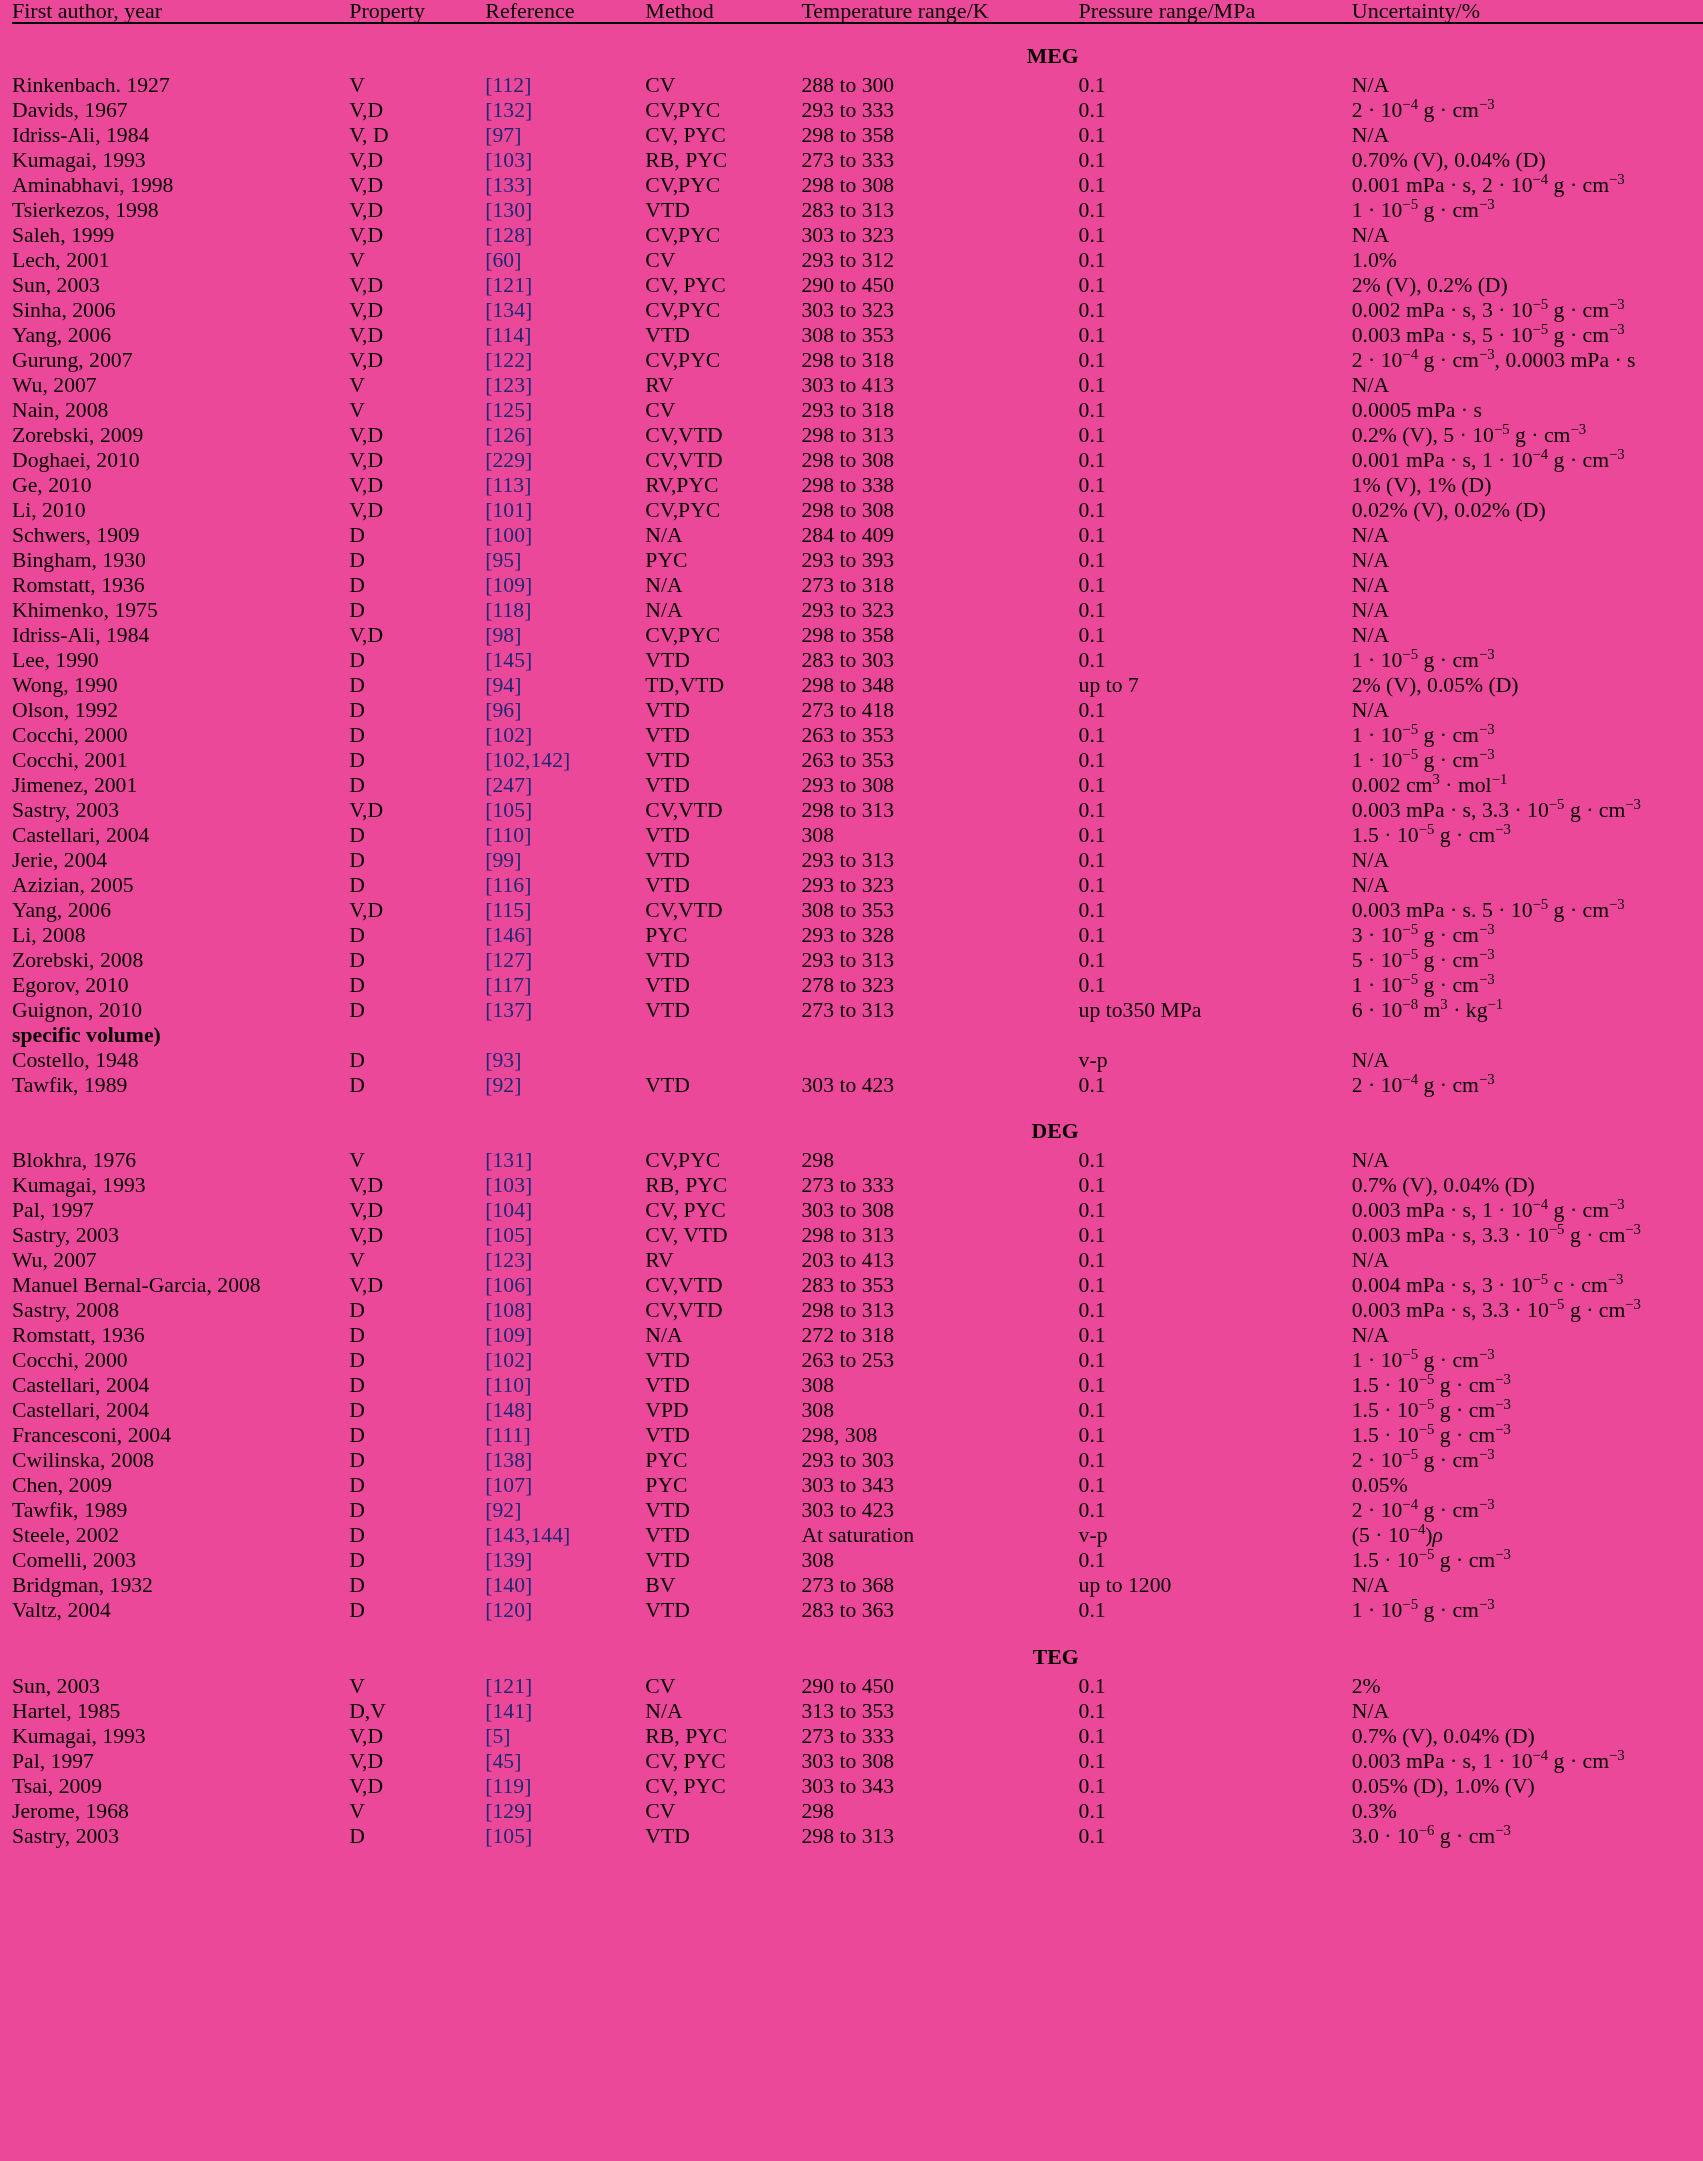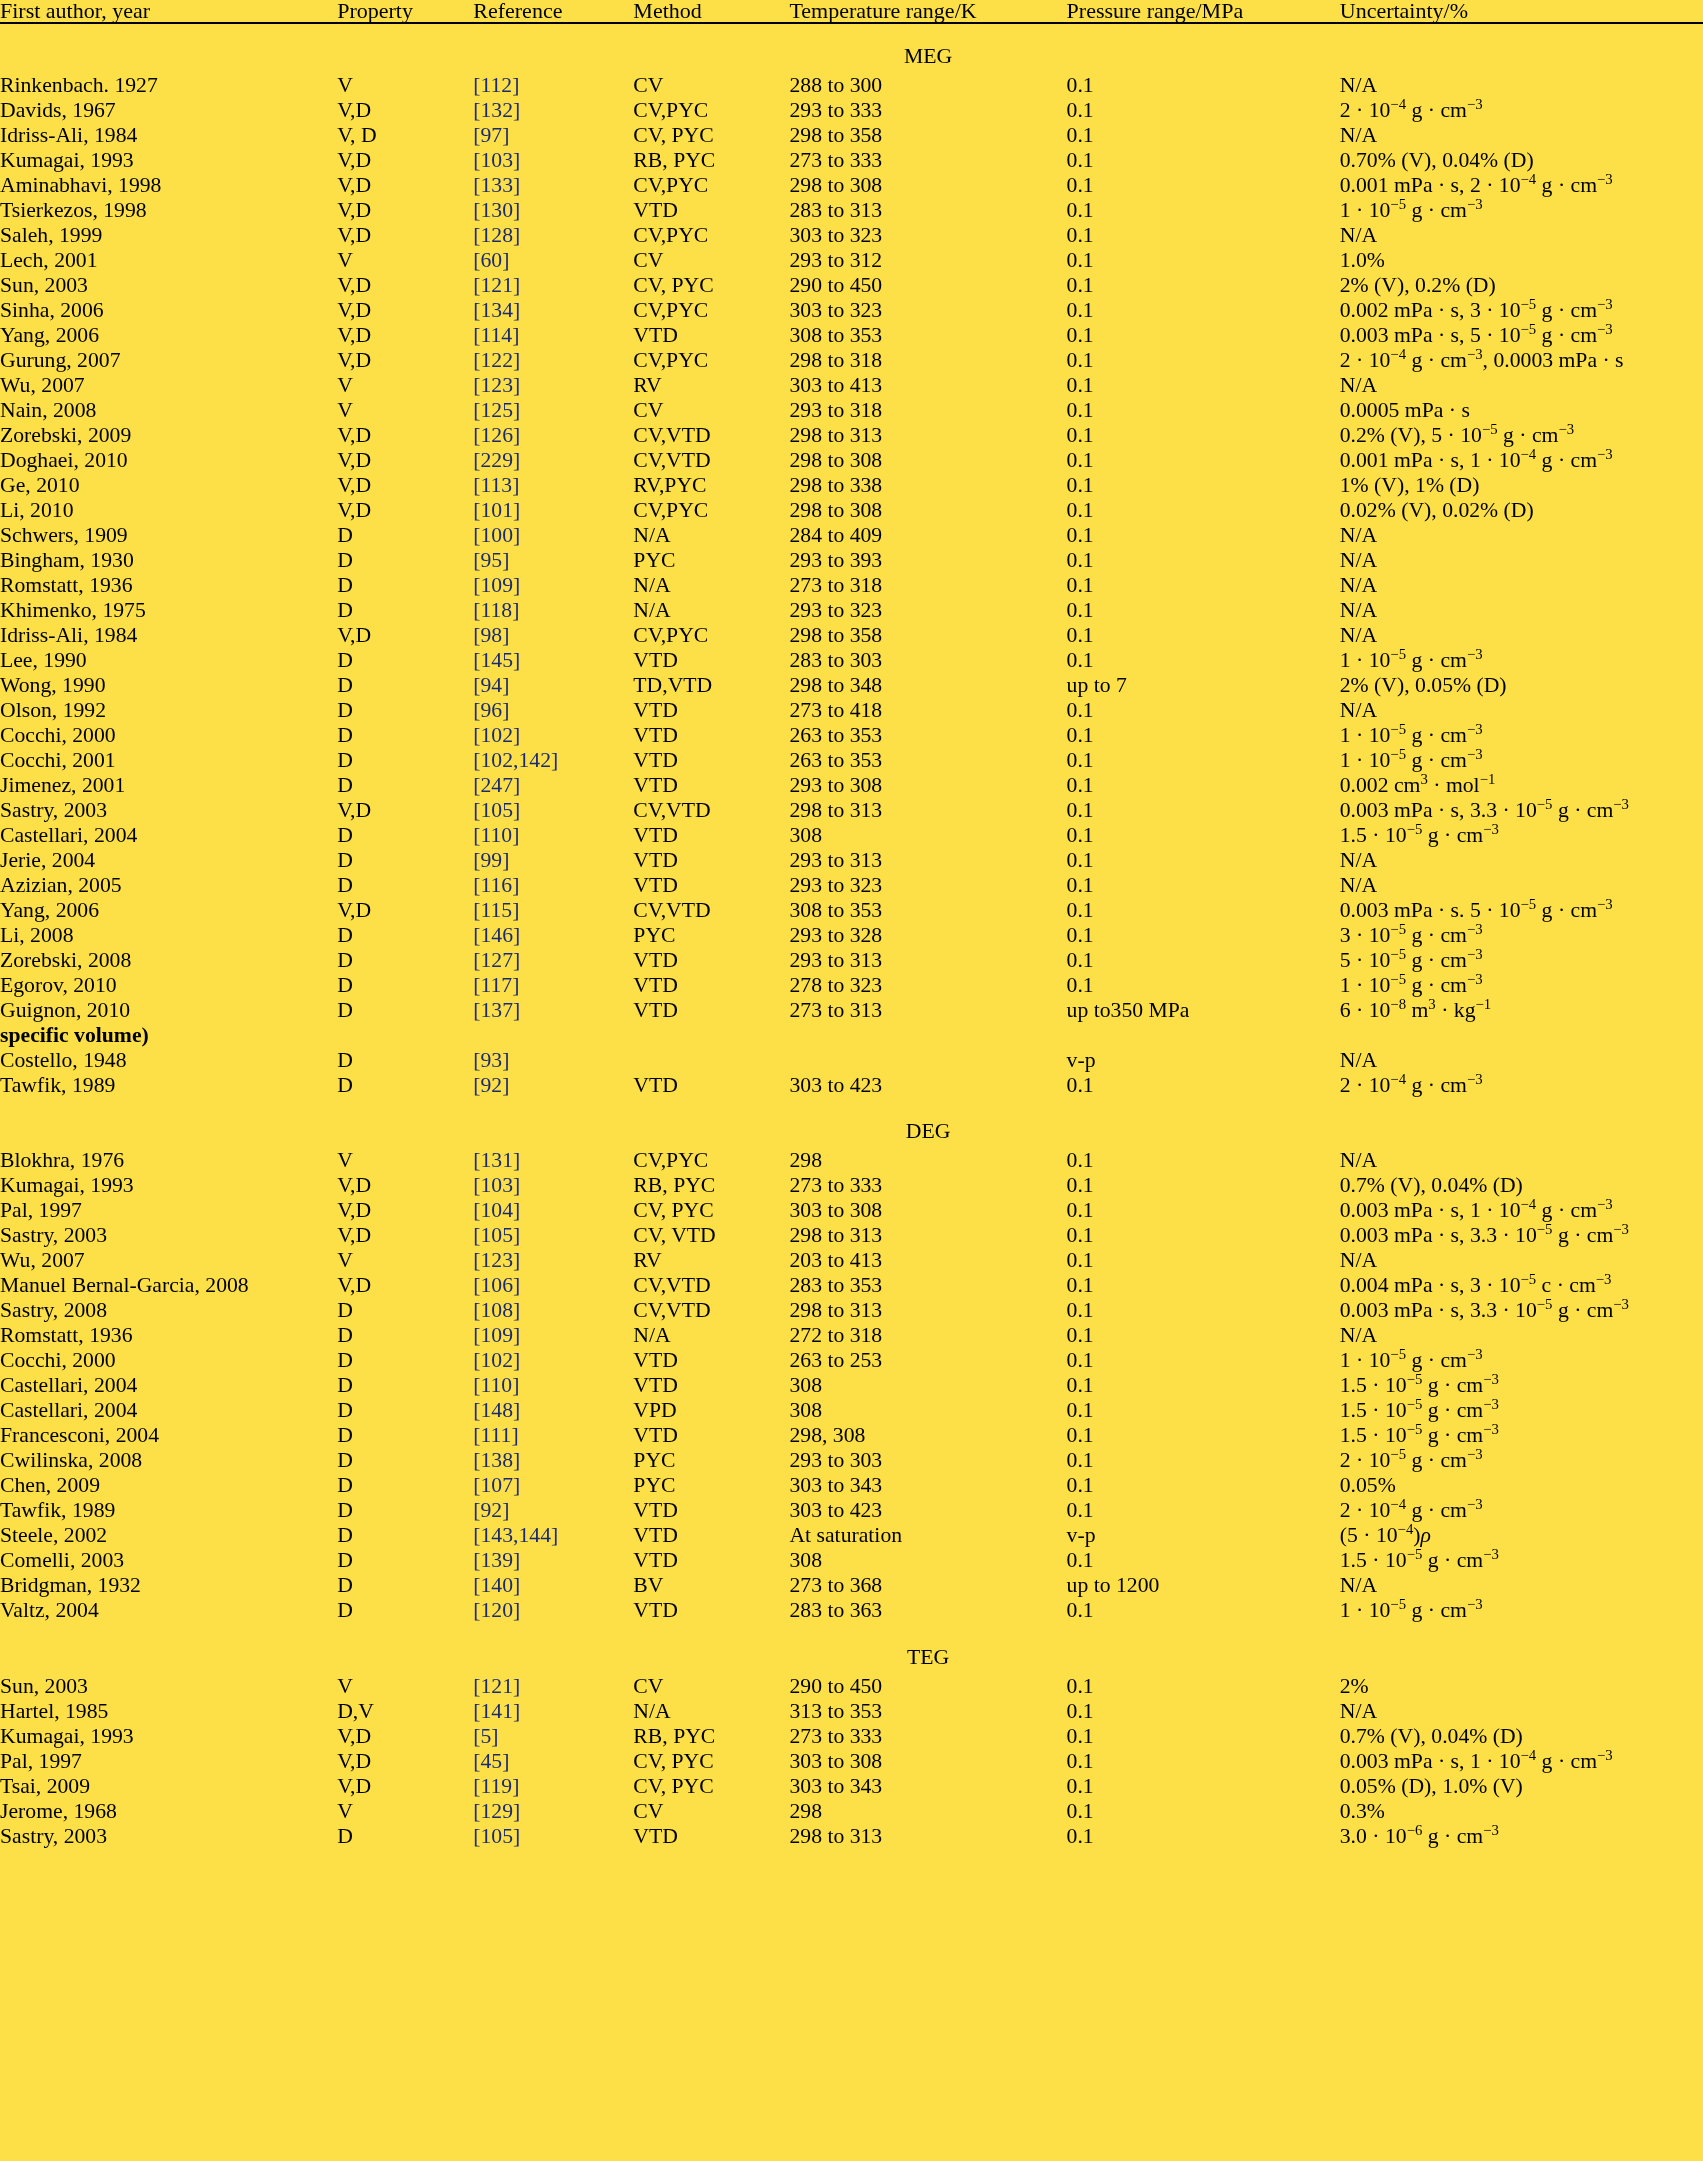--- a/index.html
+++ b/index.html
@@ -11,22 +11,22 @@
   body {
     width: 1703px;
     font-family: "Liberation Serif", "DejaVu Serif", serif;
     color: #000000;
     -webkit-font-smoothing: antialiased;
   }
   .sheet {
     width: 1703px;
     min-height: 2161px;
     box-sizing: border-box;
-    padding: 0 0 0 0;
-    background: #fde047;
+    padding: 0 0 0 12px;
+    background: #ec4899;
     position: relative;
   }
   table.data-table {
     border-collapse: collapse;
     width: 1703px;
     table-layout: fixed;
     font-size: 21.7px;
     line-height: 1.0;
   }
   table.data-table th,
@@ -61,21 +61,22 @@
   col.c-press    { width: 273px; }
   col.c-unc      { width: 363px; }
 
   .ref-link {
     color: #1b2a74;
   }
   tr.section-row td {
     height: 29px;
   }
   tr.section-row td.section-cell {
-    text-align: center;
+    text-align: right;
+    font-weight: bold;
   }
   tr.spacer-row td { height: 17.7px; }
   tr.spacer-row-sm td { height: 11.2px; }
   sup {
     font-size: 0.68em;
     vertical-align: super;
     line-height: 0;
   }
   .rho { font-style: italic; font-family: "Liberation Serif", serif; }
   .contline td { height: 25px; font-weight: bold; }

